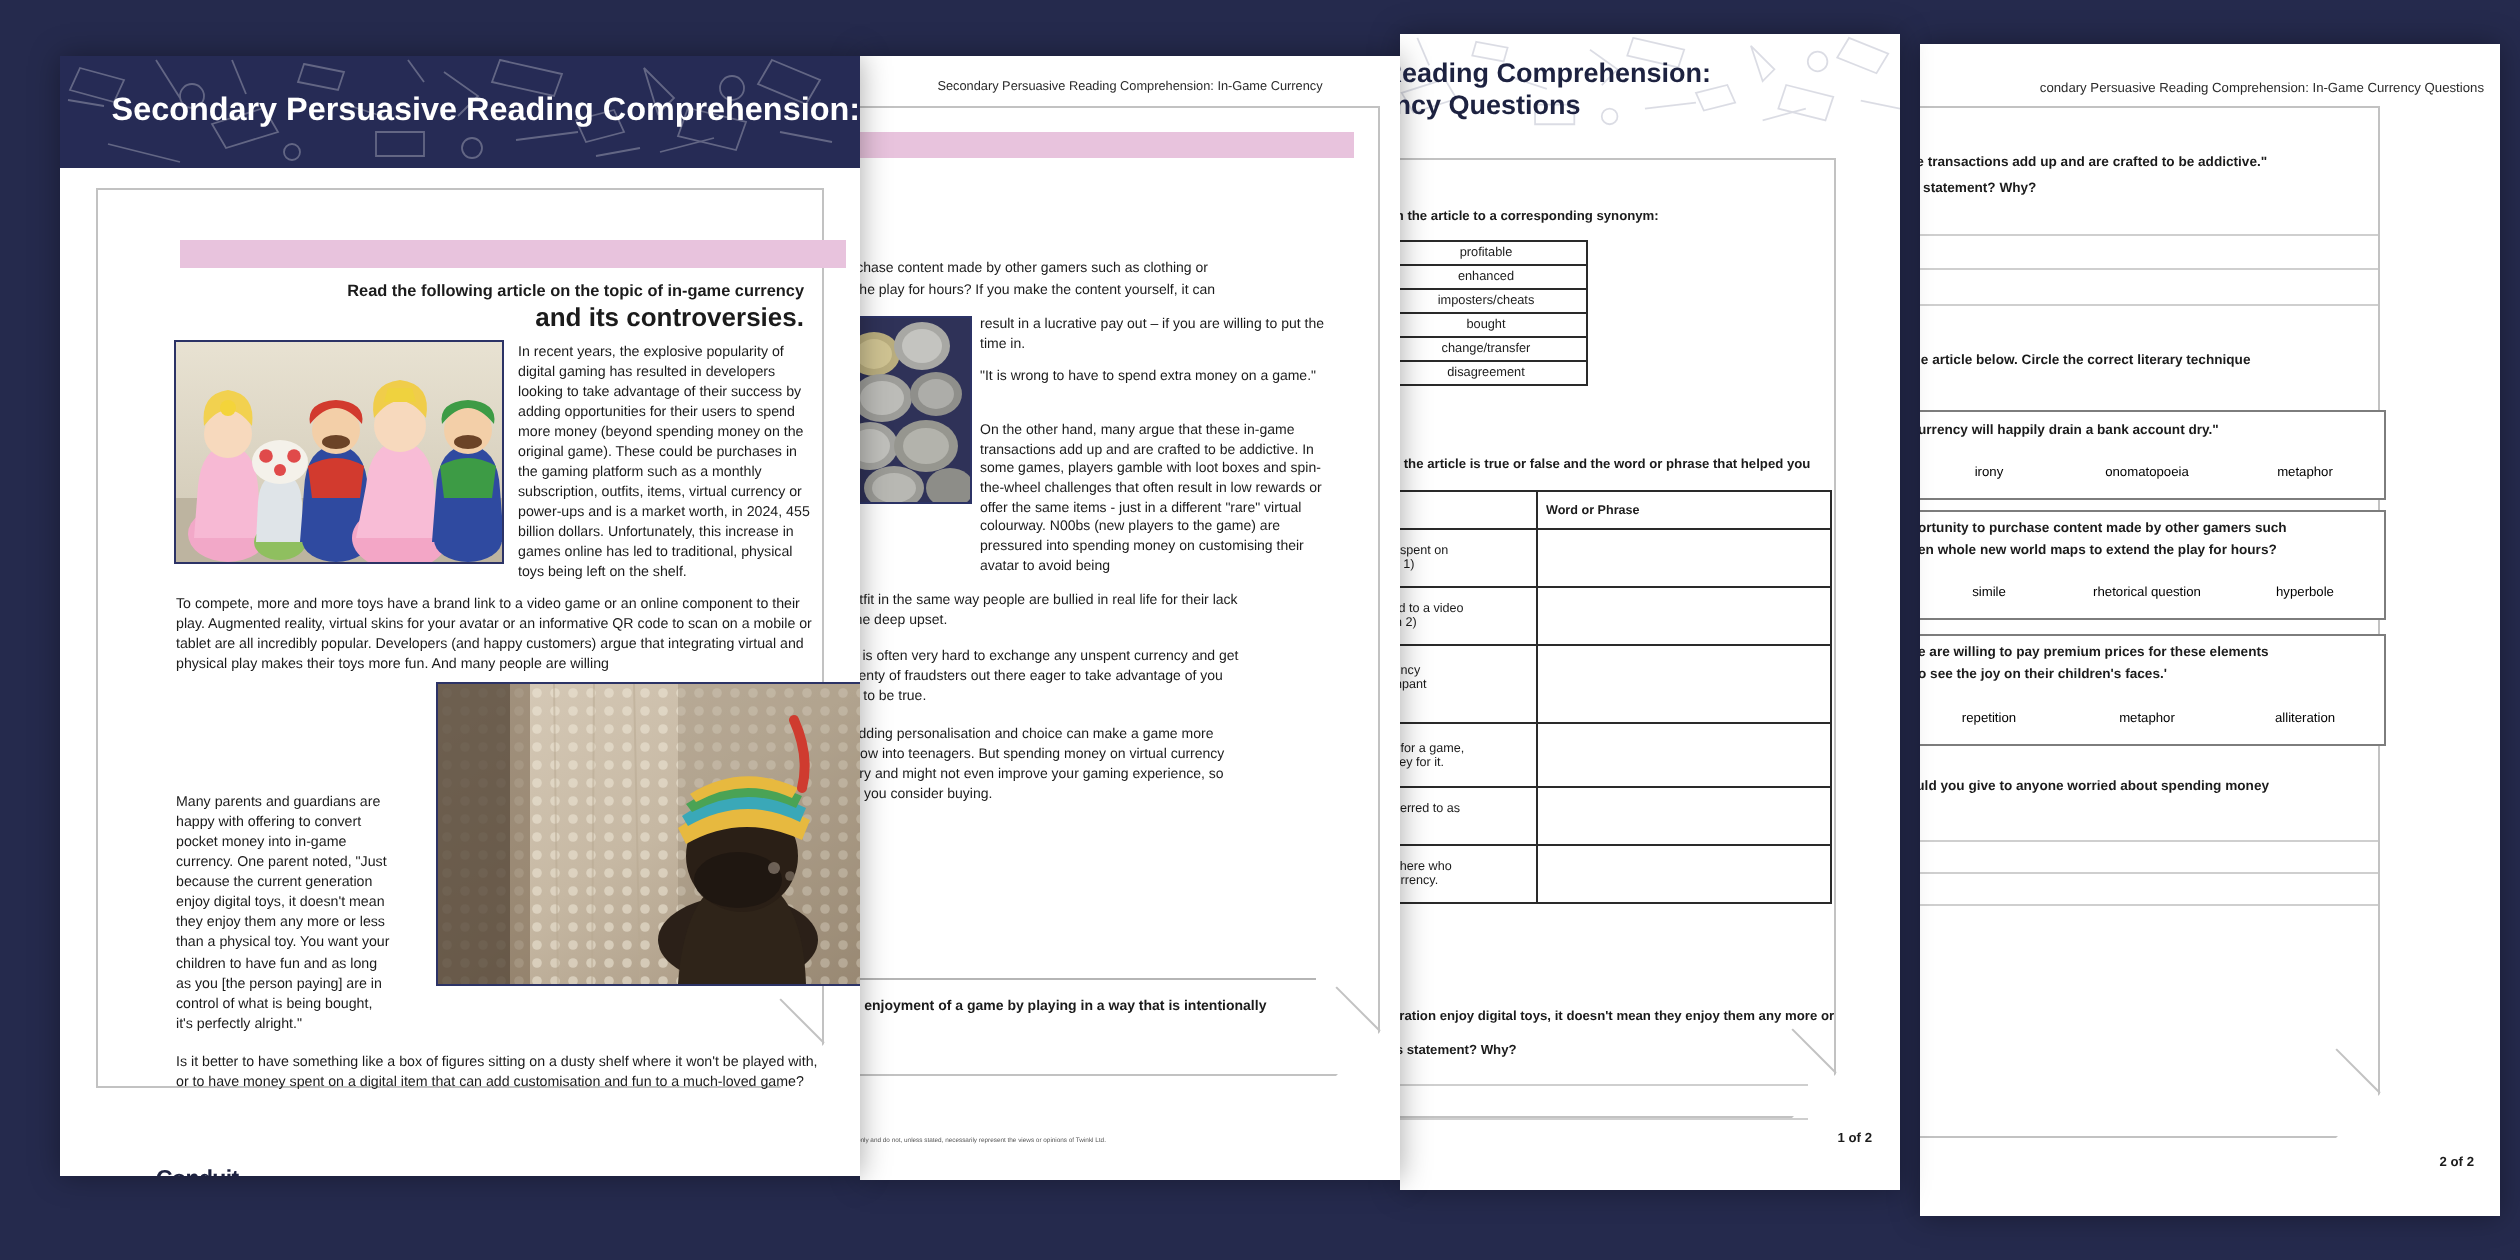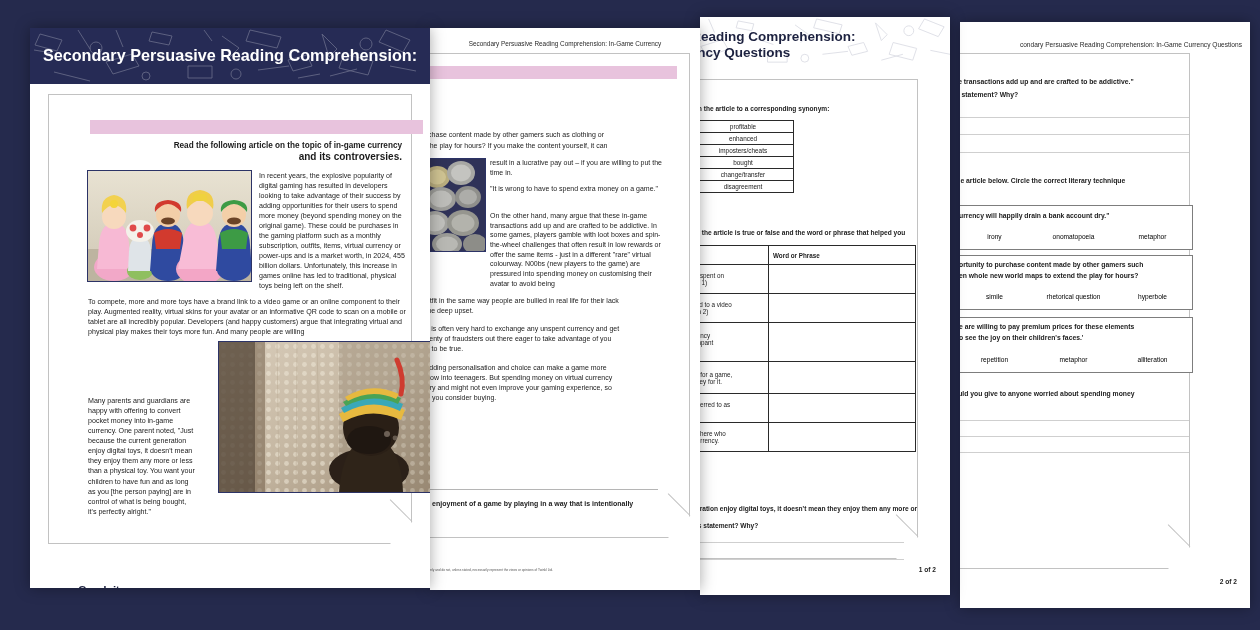--- a/index.html
+++ b/index.html
@@ -16,21 +16,21 @@
     box-shadow:0 0 14px rgba(0,0,0,.35);
     overflow:hidden;
   }
   .sheet .inner{position:absolute;inset:0;overflow:hidden;}
 
   
   .banner-dark{
     position:absolute;left:0;right:0;top:0;
     background:#262b55;
     color:#fff;
-    display:flex;align-items:center;justify-content:center;
+    display:flex;align-items:center;justify-content:flex-end;
     text-align:center;
     font-weight:bold;
     overflow:hidden;
   }
   .banner-dark .doodles{position:absolute;inset:0;opacity:.28;}
   .banner-dark .btext{position:relative;z-index:2;line-height:1.18;}
 
   
   .banner-light{
     position:absolute;left:0;right:0;top:0;
@@ -381,21 +381,21 @@
     </div>
 
     <div class="frame" style="left:18px;top:66px;width:364px;height:450px;">
       <div class="corner-cut"></div>
       <div class="corner-line"></div>
     </div>
 
     <div class="pinkbar" style="left:60px;top:92px;width:333px;height:14px;"></div>
 
     <div class="t b center" style="left:28px;top:113px;width:344px;font-size:8.2px;">Read the following article on the topic of in-game currency</div>
-    <div class="t b center" style="left:28px;top:123px;width:344px;font-size:10px;">and its controversies.</div>
+    <div class="t b center" style="left:28px;top:123px;width:344px;font-size:13px;">and its controversies.</div>
 
     <div class="photo" style="left:57px;top:142px;width:163px;height:110px;border:1.5px solid #2c3366;">
       <svg viewBox="0 0 163 110" preserveAspectRatio="none" style="width:100%;height:100%;display:block;">
         <defs>
           <linearGradient id="bg1" x1="0" y1="0" x2="0" y2="1">
             <stop offset="0" stop-color="#e8e2d2"></stop>
               <stop offset="1" stop-color="#cfc7b4"></stop>
           </linearGradient>
         </defs>
         <rect width="163" height="110" fill="url(#bg1)"></rect>
@@ -477,20 +477,21 @@
         <path d="M126 55 q26 -16 54 -3 l-3 5 q-24 -11 -48 2z" fill="#e7b93f"></path>
 
         <path d="M178 18 q8 18 4 34" stroke="#cf3b2f" stroke-width="5" fill="none" stroke-linecap="round"></path>
 
         <ellipse cx="150" cy="98" rx="22" ry="14" fill="#1d1510" opacity="0.8"></ellipse>
         <circle cx="168" cy="92" r="3" fill="#8d8073" opacity="0.7"></circle>
         <circle cx="176" cy="96" r="2.4" fill="#8d8073" opacity="0.6"></circle>
       </svg>
     </div>
 
+    <div class="t" style="left:58px;top:498px;width:322px;font-size:7.1px;line-height:1.42;">Is it better to have something like a box of figures sitting on a dusty shelf where it won't be played with, or to have money spent on a digital item that can add customisation and fun to a much-loved game?</div>
 
     <div class="logo" style="left:48px;top:556px;font-size:11.5px;">
       <span>Conduit</span>
       
     </div>
 
   </div>
 </div>
 
 </body></html>

